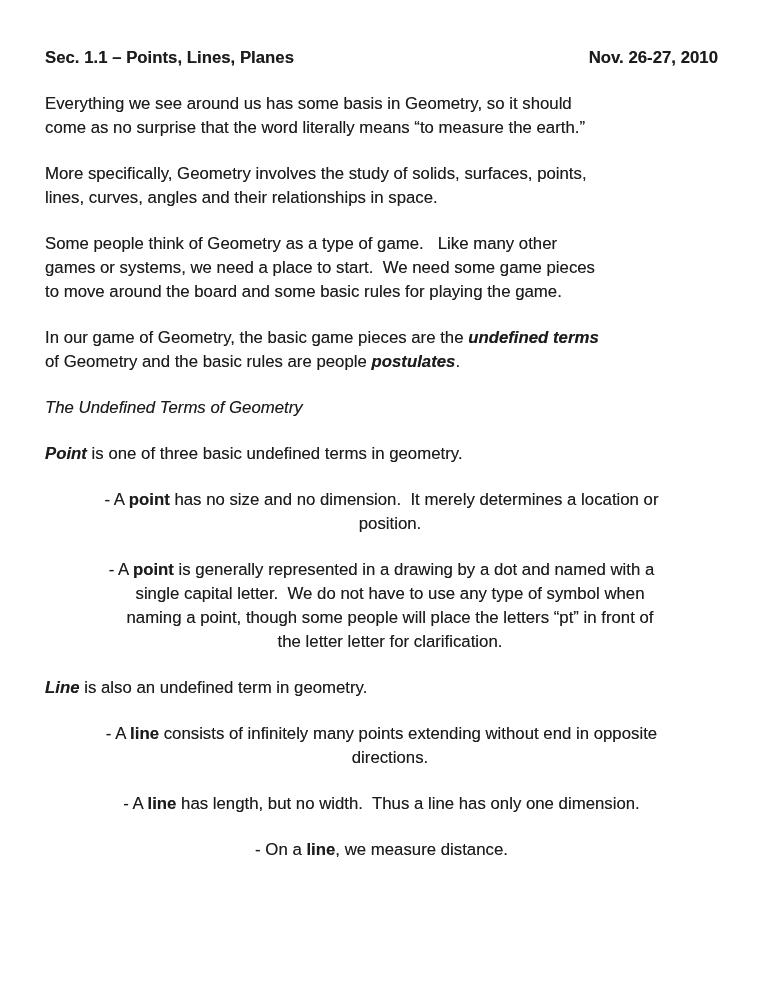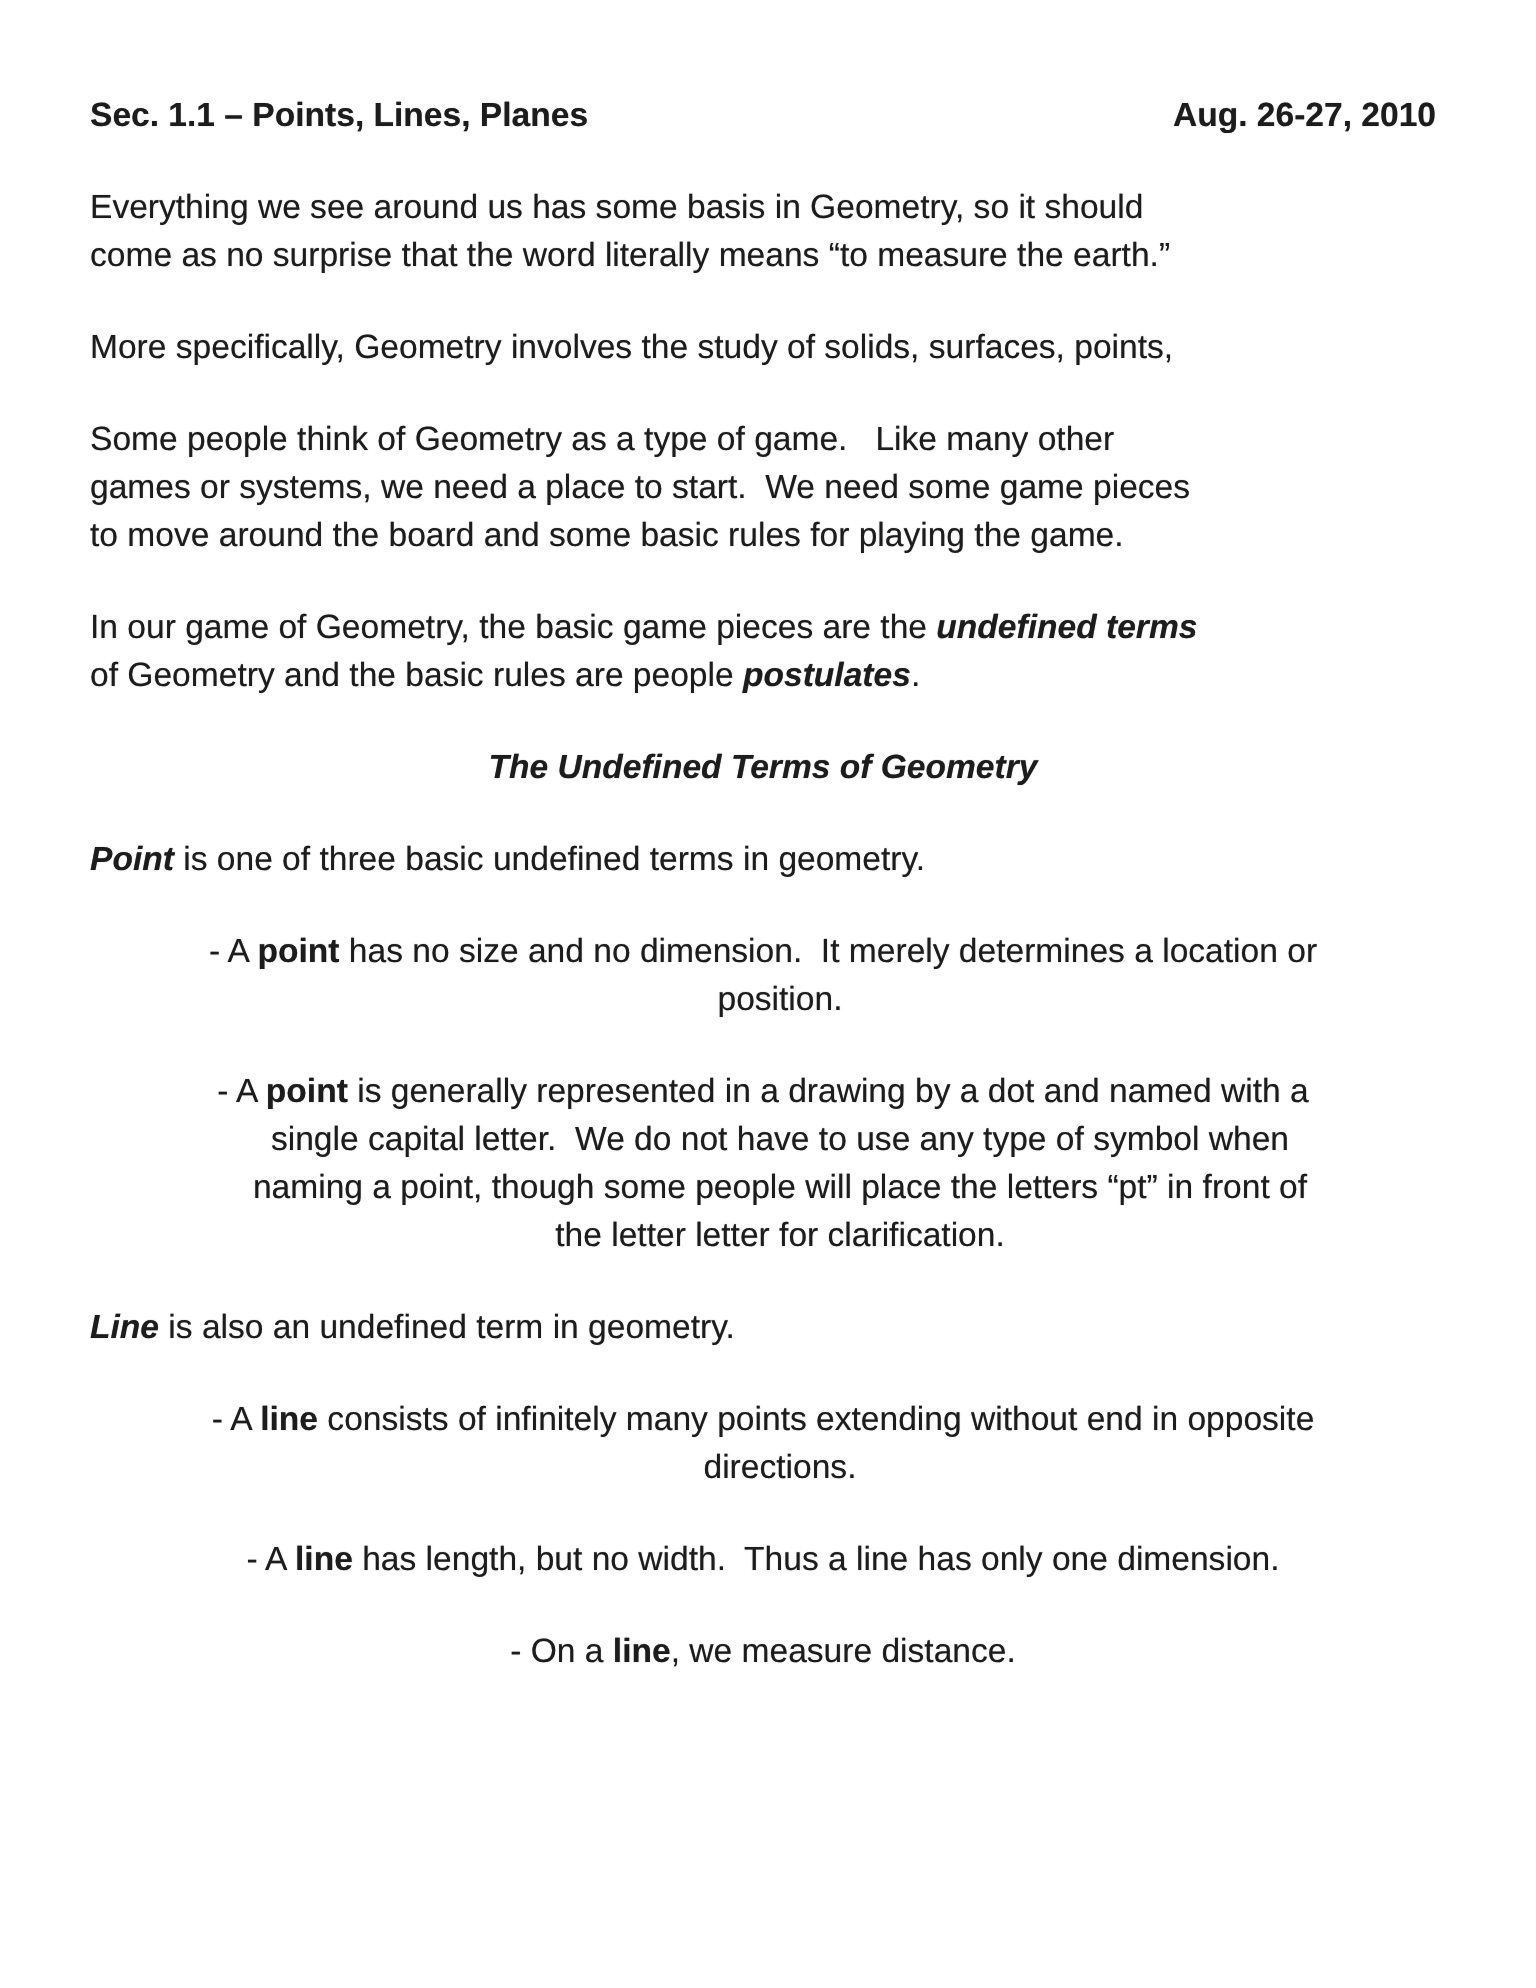--- a/index.html
+++ b/index.html
@@ -30,40 +30,40 @@
     margin: 0 0 22px 0;
     white-space: pre;
   }
   .para:last-child { margin-bottom: 0; }
   .bullet {
     padding-left: 17px;
     text-indent: -17px;
     text-align: center;
   }
   .b  { font-weight: bold; }
-  .bi { font-weight: bold; font-style: italic; text-align: center; }
+  .bi { font-weight: normal; font-style: italic; }
   .biu {
     font-weight: bold; font-style: italic;
     text-decoration-thickness: 2px;
     text-underline-offset: 3px;
   }
 </style>
 </head>
 <body>
 
 <div class="page">
 
   <div class="hdr">
     <span>Sec. 1.1 – Points, Lines, Planes</span>
-    <span>Aug. 26-27, 2010</span>
+    <span>Nov. 26-27, 2010</span>
   </div>
 
   <p class="para"><span>Everything we see around us has some basis in Geometry, so it should</span><br><span>come as no surprise that the word literally means “to measure the earth.”</span></p>
 
-  <p class="para"><span>More specifically, Geometry involves the study of solids, surfaces, points,</span><br></p>
+  <p class="para"><span>More specifically, Geometry involves the study of solids, surfaces, points,</span><br><span>lines, curves, angles and their relationships in space.</span></p>
 
   <p class="para"><span>Some people think of Geometry as a type of game.   Like many other</span><br><span>games or systems, we need a place to start.  We need some game pieces</span><br><span>to move around the board and some basic rules for playing the game.</span></p>
 
   <p class="para"><span>In our game of Geometry, the basic game pieces are the </span><span class="biu">undefined terms</span><br><span>of Geometry and the basic rules are people </span><span class="biu">postulates</span><span>.</span></p>
 
   <p class="para bi">The Undefined Terms of Geometry</p>
 
   <p class="para"><span class="biu">Point</span><span> is one of three basic undefined terms in geometry.</span></p>
 
   <p class="para bullet"><span>- A </span><span class="b">point</span><span> has no size and no dimension.  It merely determines a location or</span><br><span>position.</span></p>

